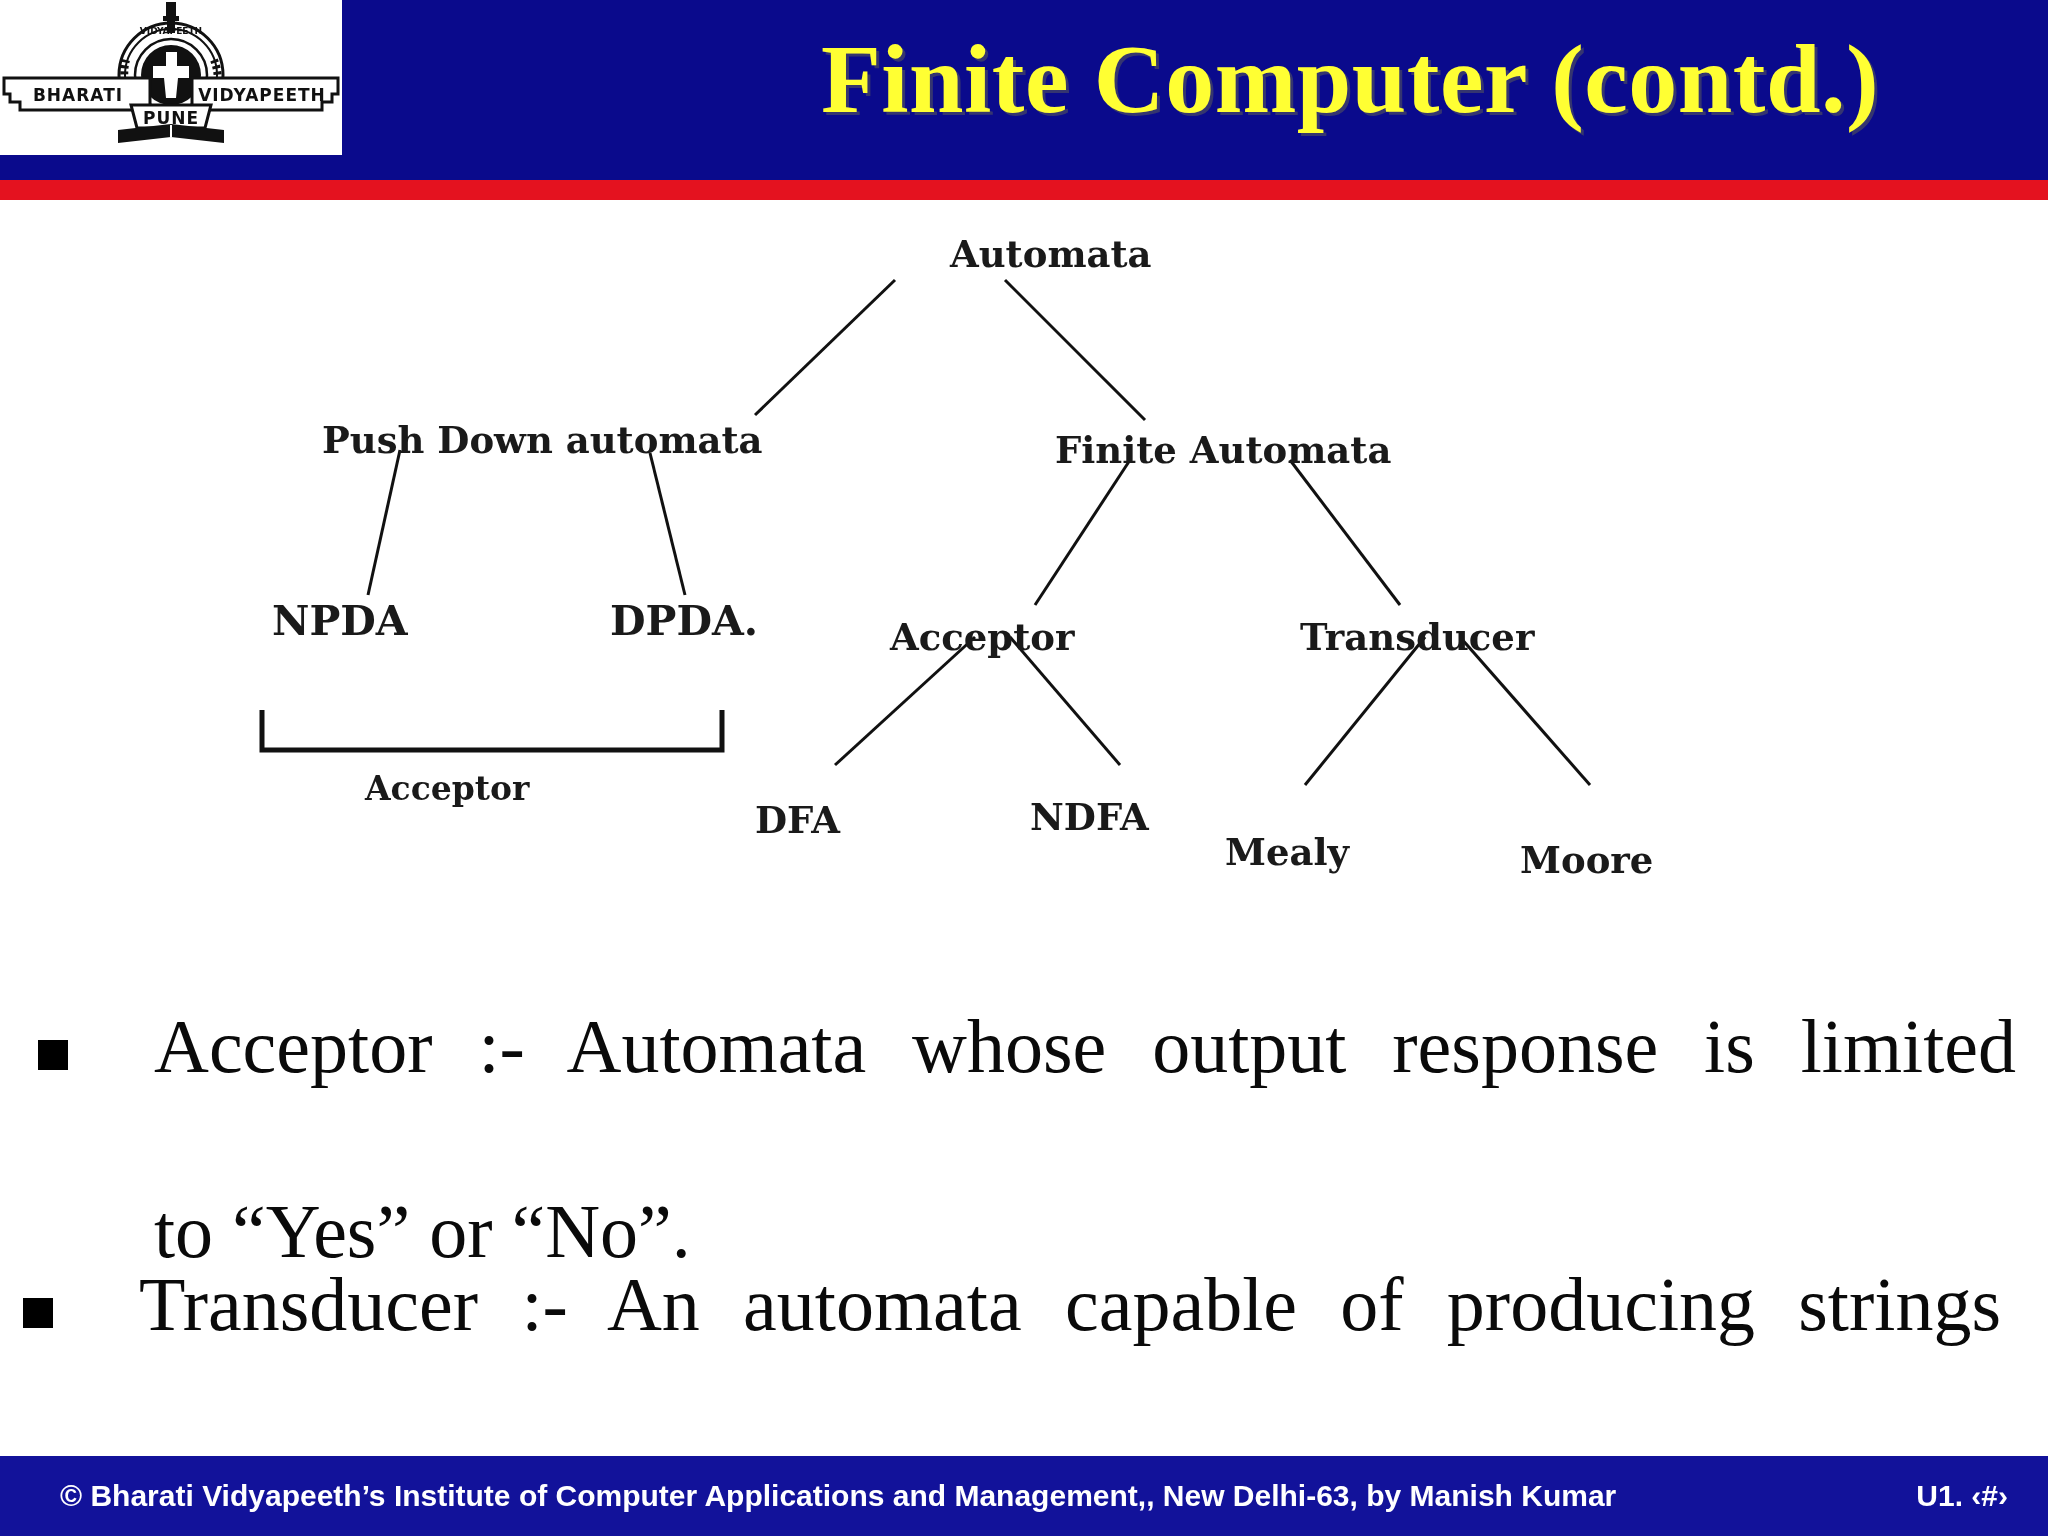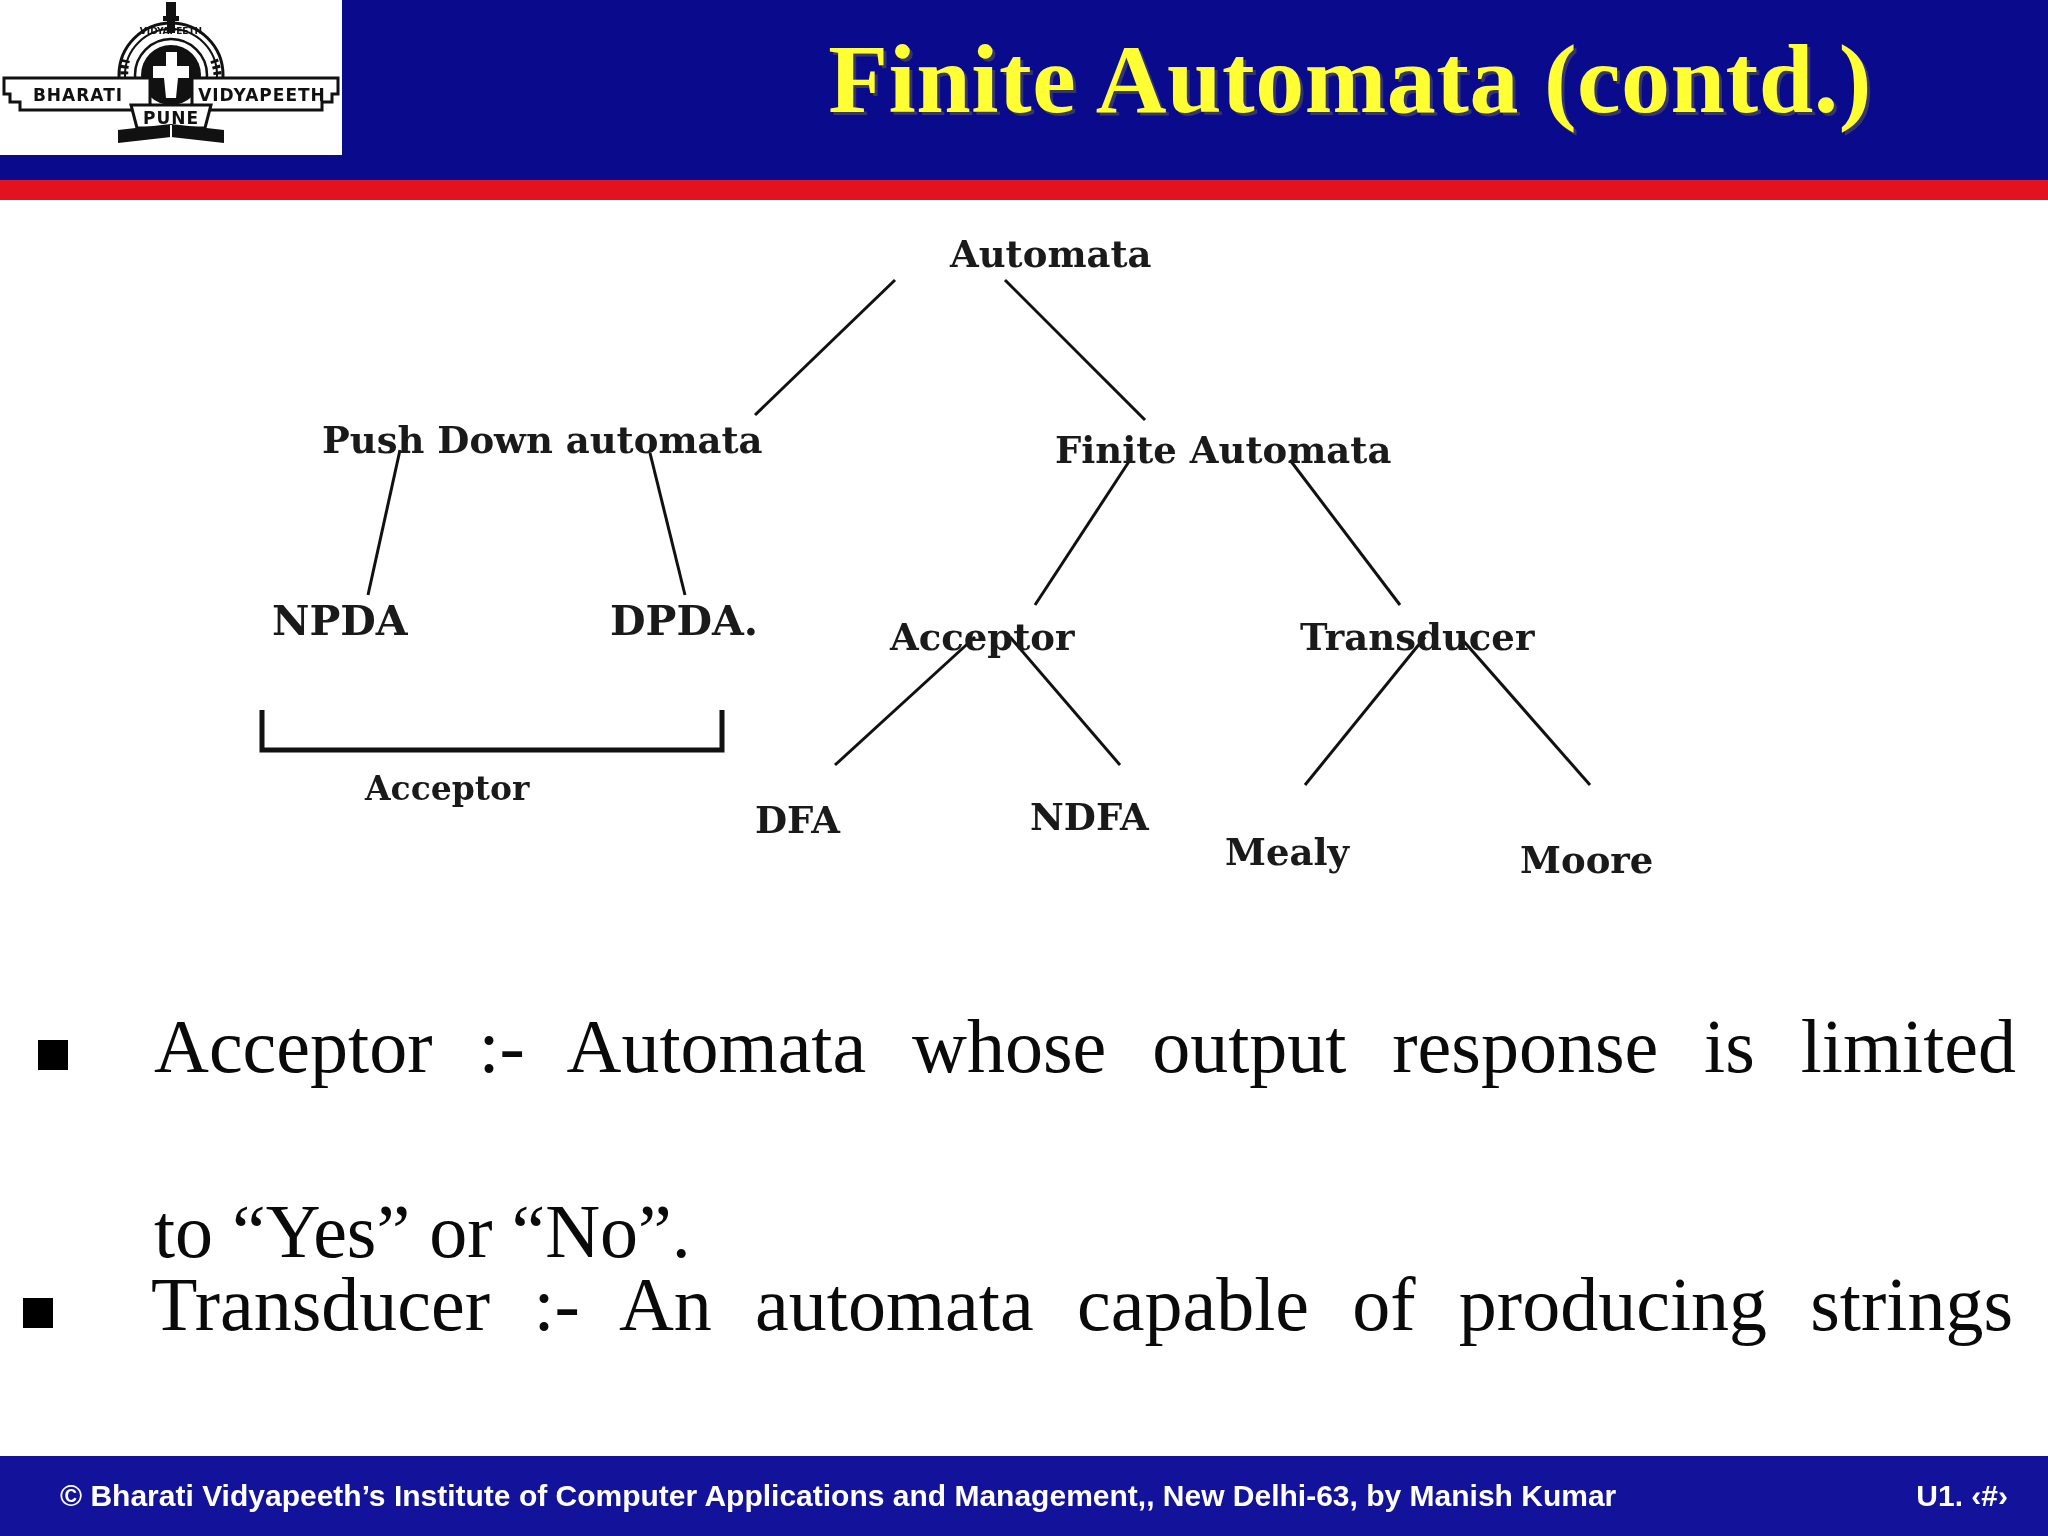--- a/index.html
+++ b/index.html
@@ -83,21 +83,21 @@
     height: 440px;
   }
   .bullet-row {
     position: absolute;
     left: 0;
     width: 2048px;
     display: flex;
     align-items: flex-start;
   }
   .bullet-row.b1 { top: 0px; margin-left: 15px; }
-  .bullet-row.b2 { top: 258px; gap: 12px; }
+  .bullet-row.b2 { top: 258px; }
 
   .bullet-marker {
     flex: 0 0 auto;
     width: 30px;
     height: 30px;
     background: #000000;
     margin-left: 23px;
     margin-top: 40px;
   }
   .bullet-text {
@@ -195,21 +195,21 @@
     <text x="262" y="101" text-anchor="middle" fill="#111" font-family="DejaVu Sans, sans-serif" font-size="17" font-weight="bold" letter-spacing="1">VIDYAPEETH</text>
 
     <path d="M 131 105 L 211 105 L 205 128 L 137 128 Z" fill="#ffffff" stroke="#111" stroke-width="3"></path>
     <text x="171" y="124" text-anchor="middle" fill="#111" font-family="DejaVu Sans, sans-serif" font-size="17" font-weight="bold" letter-spacing="1">PUNE</text>
 
     <path d="M 118 130 L 171 124 L 224 130 L 224 143 L 171 137 L 118 143 Z" fill="#111"></path>
     <path d="M 171 125 L 171 137" stroke="#ffffff" stroke-width="2"></path>
   </svg>
 </div>
 
-<div class="slide-title">Finite Automata (contd.)</div>
+<div class="slide-title">Finite Computer (contd.)</div>
 
 <div class="diagram">
   <svg width="2048" height="720" viewBox="0 0 2048 720">
 
     <line x1="895" y1="75" x2="755" y2="210" stroke="#111" stroke-width="3"></line>
     <line x1="1005" y1="75" x2="1145" y2="215" stroke="#111" stroke-width="3"></line>
 
     <line x1="400" y1="245" x2="368" y2="390" stroke="#111" stroke-width="3"></line>
     <line x1="650" y1="248" x2="685" y2="390" stroke="#111" stroke-width="3"></line>
 

